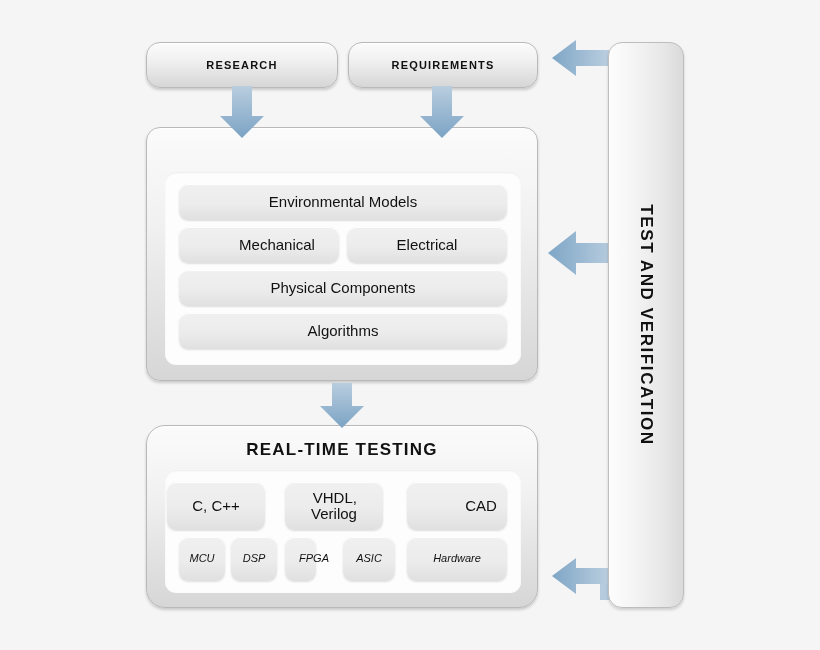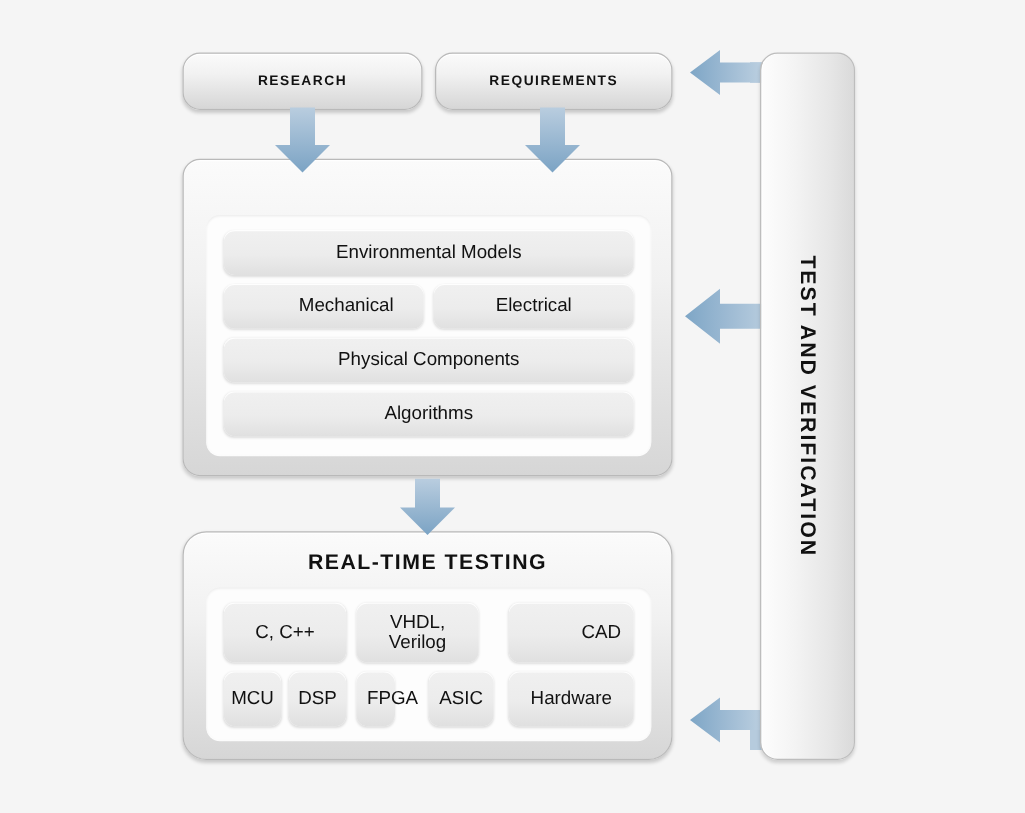--- a/index.html
+++ b/index.html
@@ -66,28 +66,28 @@
 
   
   .chip {
     position: absolute;
     border-radius: 9px;
     background: linear-gradient(to bottom, #f0f0f0 0%, #ececec 55%, #e0e0e0 100%);
     box-shadow: 0 1px 2px rgba(0,0,0,0.13), inset 0 1px 0 rgba(255,255,255,0.9);
     display: flex;
     align-items: center;
     justify-content: center;
-    text-align: center;
+    text-align: right;
     color: #111;
     font-size: 15px;
     line-height: 1.05;
     box-sizing: border-box;
     white-space: pre-line;
   }
-  .chip.small { font-size: 15px; }
+  .chip.small { font-size: 11px; font-style: italic; }
 
   
   .vbar {
     position: absolute;
     border-radius: 14px;
     background: linear-gradient(to right, #fdfdfd 0%, #f4f4f4 35%, #e6e6e6 75%, #dadada 100%);
     border: 1px solid #bdbdbd;
     box-shadow: 0 2px 3px rgba(0,0,0,0.16), inset 1px 0 0 rgba(255,255,255,0.9);
     box-sizing: border-box;
   }
@@ -177,21 +177,21 @@
     <div class="chip" style="left:32px; top:142px; width:328px; height:36px;">Physical Components</div>
 
     <div class="chip" style="left:32px; top:185px; width:328px; height:36px;">Algorithms</div>
   </div>
 
   <div class="panel section" style="left:146px; top:425px; width:392px; height:183px;border-radius:19px;">
     <div class="panel-title" style="top:14px;">REAL-TIME TESTING</div>
 
     <div class="inner-well" style="left:18px; top:44px; width:356px; height:122px;"></div>
 
-    <div class="chip" style="left:32px; top:56px; width:98px; height:48px;">C, C++</div>
+    <div class="chip" style="left:20px; top:56px; width:98px; height:48px;">C, C++</div>
     <div class="chip" style="left:138px; top:56px; width:98px; height:48px;">VHDL,
 Verilog</div>
     <div class="chip" style="left:260px; top:56px; width:100px; height:48px;padding-left:48px;">CAD</div>
 
     <div class="chip small" style="left:32px; top:111px; width:46px; height:44px;">MCU</div>
     <div class="chip small" style="left:84px; top:111px; width:46px; height:44px;">DSP</div>
     <div class="chip small" style="left:138px; top:111px; width:31px; height:44px;padding-left:27px;">FPGA</div>
     <div class="chip small" style="left:196px; top:111px; width:52px; height:44px;">ASIC</div>
     <div class="chip small" style="left:260px; top:111px; width:100px; height:44px;">Hardware</div>
   </div>

